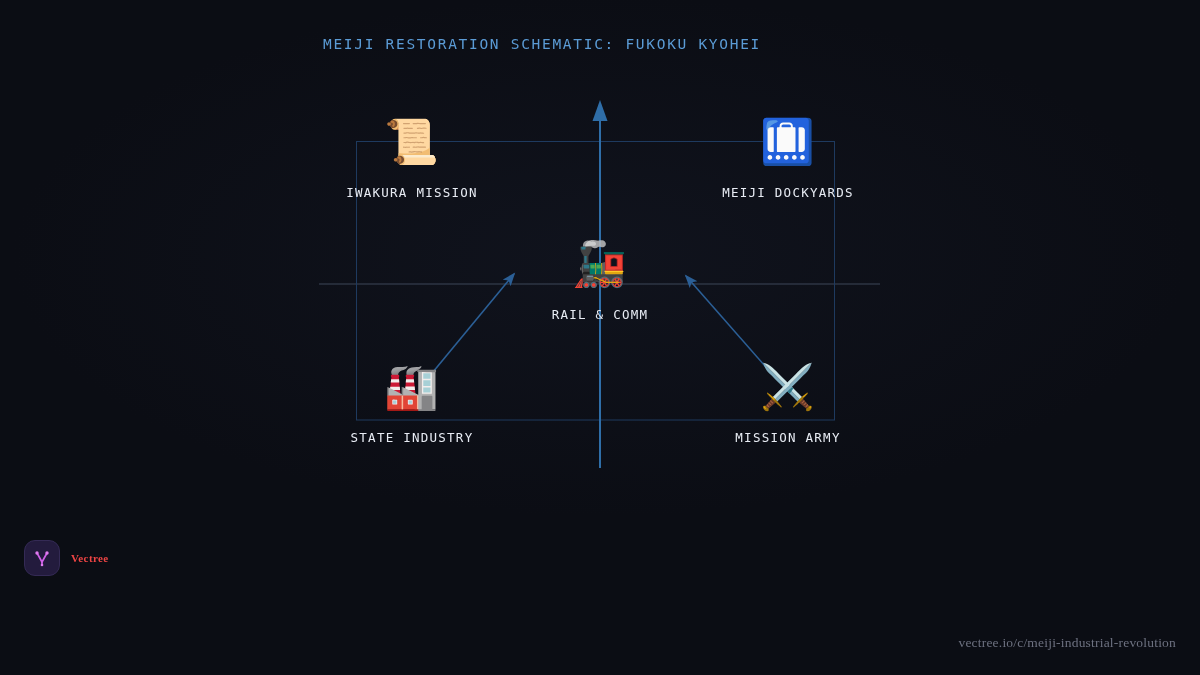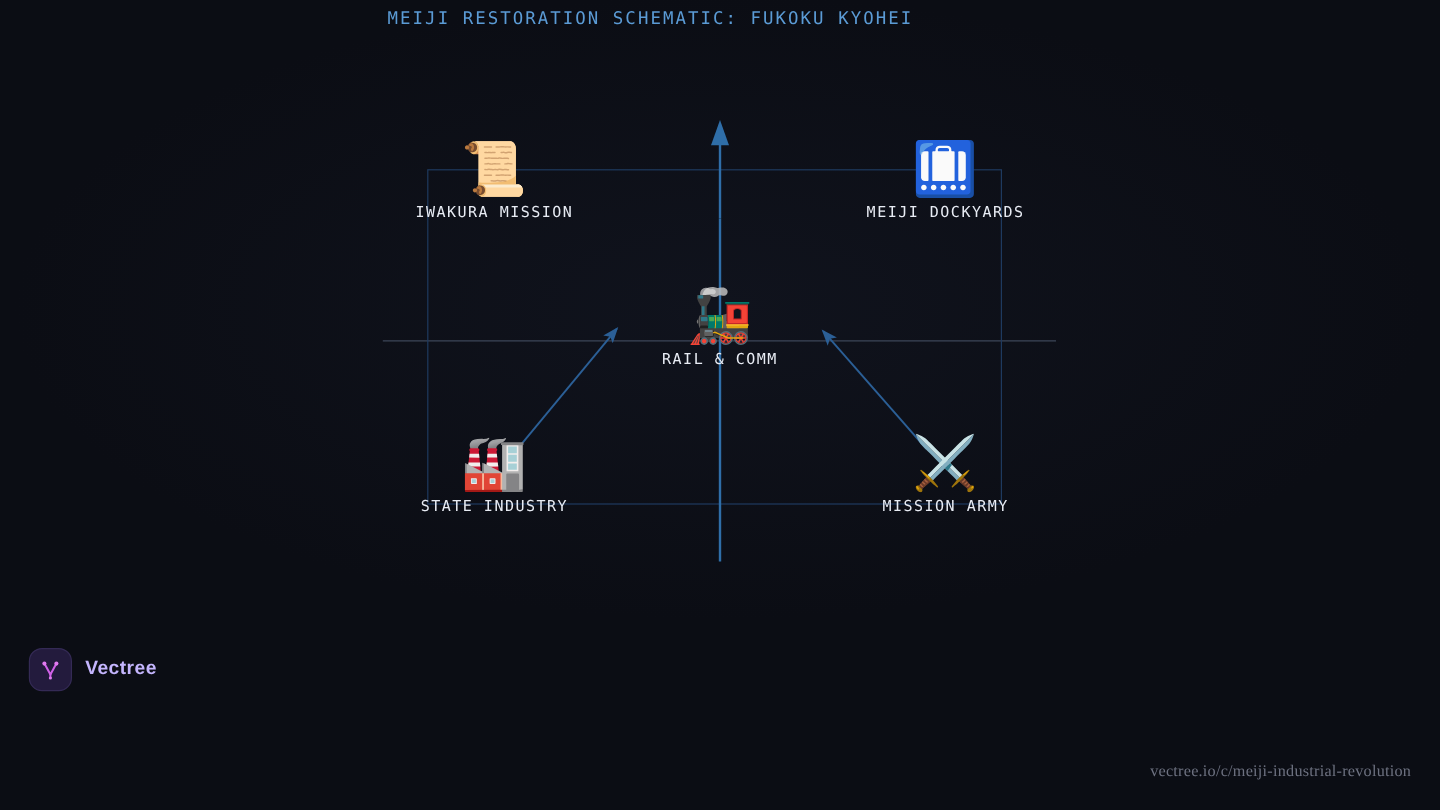--- a/index.html
+++ b/index.html
@@ -21,21 +21,21 @@
     position: absolute;
     inset: 0;
     background:
       radial-gradient(ellipse 70% 55% at 50% 38%, #10131d 0%, #0b0d14 70%);
     pointer-events: none;
   }
 
   
   .schematic-title {
     position: absolute;
-    top: 8px;
+    top: 36px;
     left: 0;
     width: 1084px;
     text-align: center;
     color: #5b9bd5;
     font-size: 14.5px;
     letter-spacing: 1.7px;
     font-family: "DejaVu Sans Mono", "Liberation Mono", monospace;
     white-space: nowrap;
   }
 
@@ -59,21 +59,21 @@
     pointer-events: none;
   }
   .node .glyph {
     font-size: 44px;
     line-height: 52px;
     font-family: "DejaVu Sans", sans-serif;
     display: block;
   }
   .node .node-label {
     display: block;
-    margin-top: 1px;
+    margin-top: 17px;
     color: #e8ecf4;
     font-size: 12.5px;
     letter-spacing: 1.25px;
     font-family: "DejaVu Sans Mono", "Liberation Mono", monospace;
     white-space: nowrap;
   }
 
   
   .footer {
     position: absolute;
@@ -94,25 +94,25 @@
     width: 34px;
     height: 34px;
     border-radius: 11px;
     background: #231b3d;
     border: 1px solid #342a55;
     display: flex;
     align-items: center;
     justify-content: center;
   }
   .brand-name {
-    color: #c4b5fd;
-    font-size: 16px;
+    color: #ef4444;
+    font-size: 11px;
     font-weight: bold;
     letter-spacing: 0.4px;
-    font-family: Liberation Sans, sans-serif;
+    font-family: Liberation Serif, serif;
   }
   .caption {
     position: absolute;
     left: 24px;
     top: 52px;
     width: 800px;
     color: #ffffff;
     font-size: 31px;
     font-weight: bold;
     line-height: 1.06;

